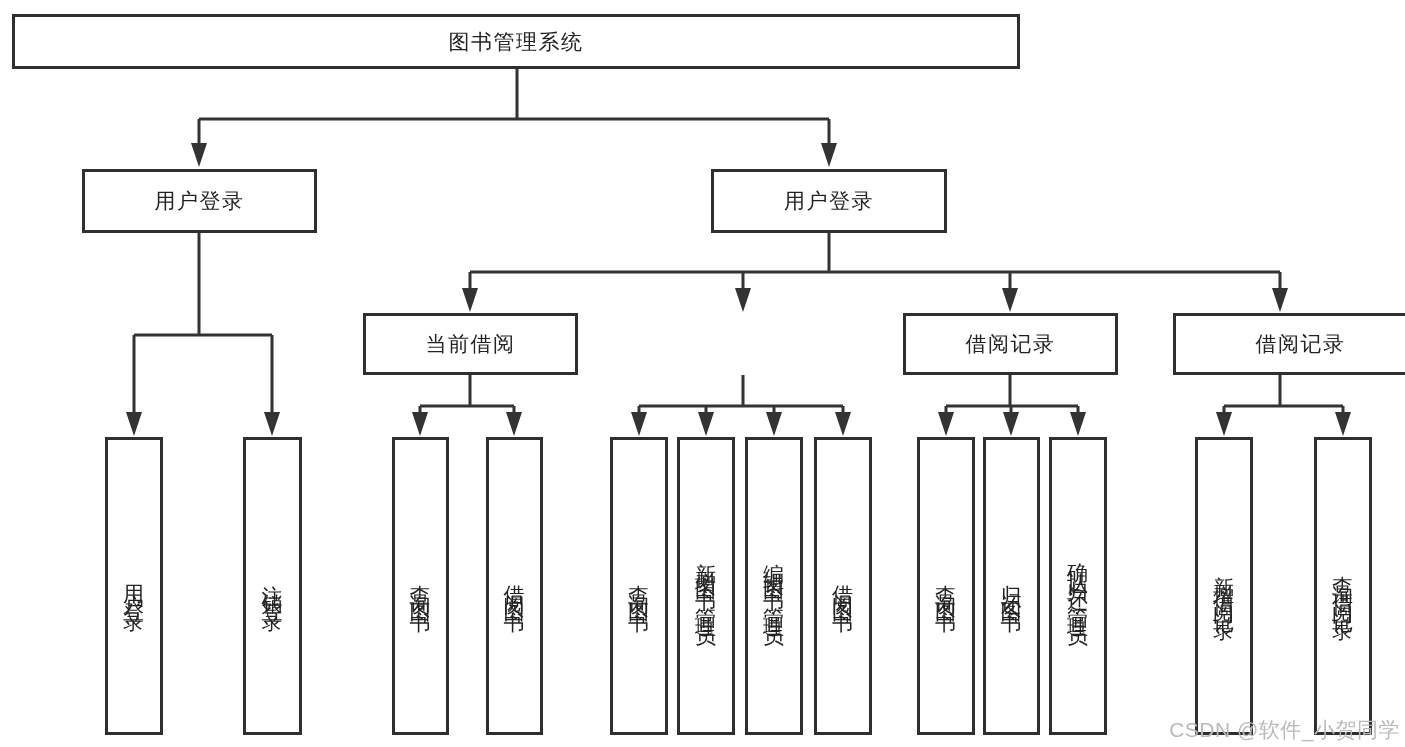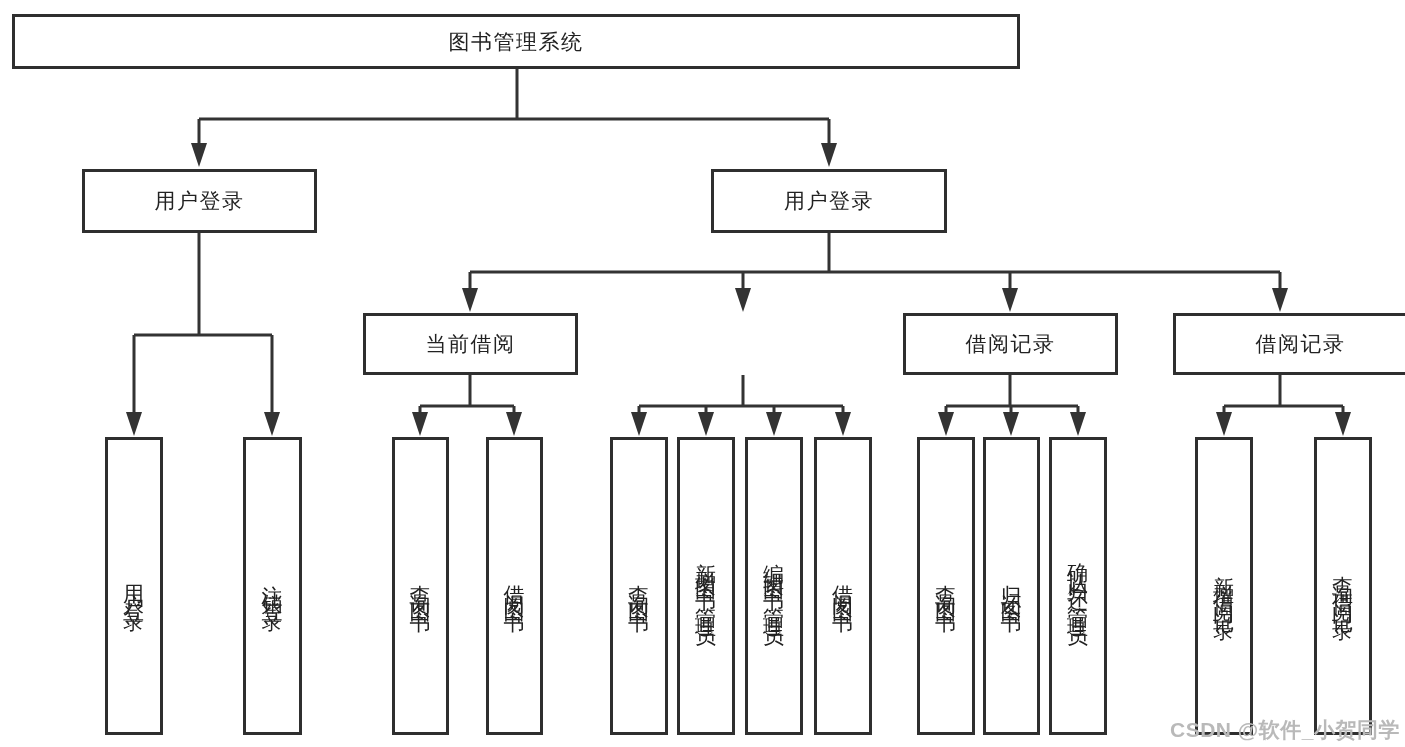--- a/index.html
+++ b/index.html
@@ -36,21 +36,20 @@
     white-space: nowrap;
   }
   .watermark {
     position: absolute;
     right: 5px;
     bottom: 3px;
     font-size: 21px;
     letter-spacing: 0.5px;
     color: #b9b9b9;
     white-space: nowrap;
-    font-weight: bold;
   }
 </style>
 </head>
 <body>
 
 <div class="canvas">
 
   <svg class="connectors" viewBox="0 0 1405 747" xmlns="http://www.w3.org/2000/svg">
     <path d="M517 69 V119 M199 119 H829 M199 119 V145 M829 119 V145
              M199 233 V335 M134 335 H272 M134 335 V414 M272 335 V414

